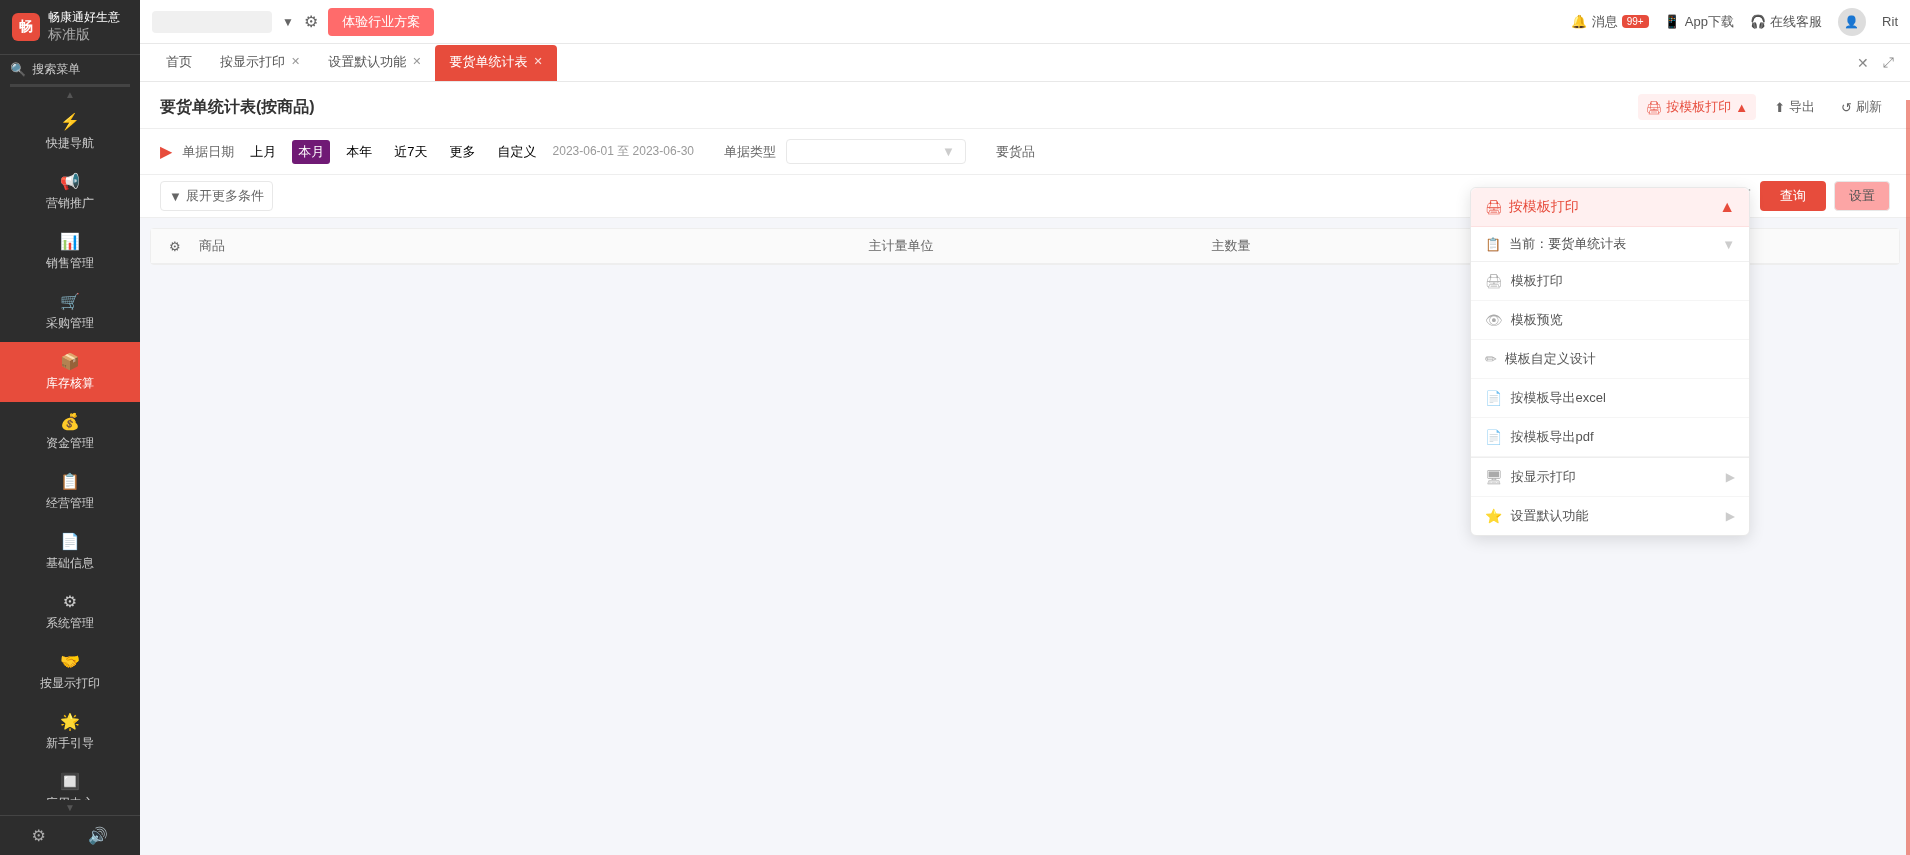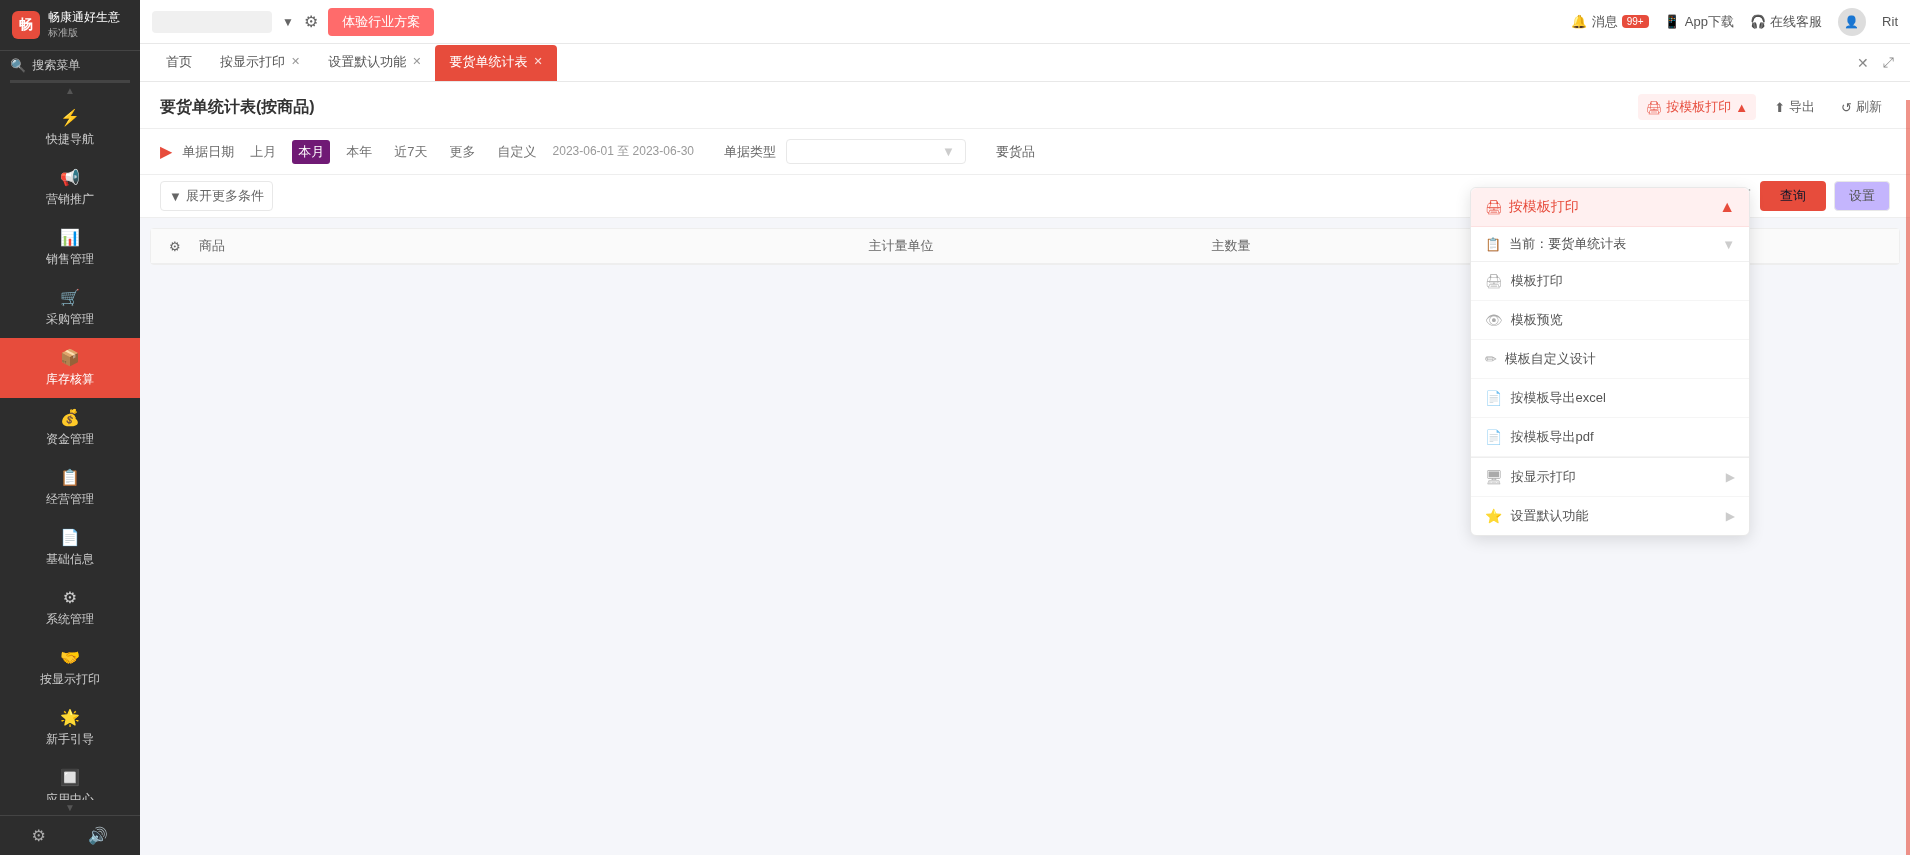--- a/index.html
+++ b/index.html
@@ -24,21 +24,21 @@
       gap: 8px;
     }
     .sidebar-logo-icon {
       width: 28px; height: 28px;
       background: #e74c3c;
       border-radius: 6px;
       display: flex; align-items: center; justify-content: center;
       color: white; font-size: 14px; font-weight: bold;
     }
     .sidebar-logo-text { font-size: 12px; color: #fff; line-height: 1.3; }
-    .sidebar-logo-sub { font-size: 10px; color: #aaa; }
+    .sidebar-logo-sub { font-size: 14px; color: #aaa; }
     .sidebar-nav { flex: 1; overflow-y: auto; }
     .sidebar-nav::-webkit-scrollbar { width: 3px; }
     .sidebar-nav::-webkit-scrollbar-thumb { background: #555; }
     .nav-item {
       display: flex; flex-direction: column; align-items: center;
       padding: 10px 6px;
       cursor: pointer; color: #ccc;
       font-size: 12px; gap: 4px;
       transition: background 0.2s;
     }
@@ -188,21 +188,21 @@
       padding: 4px 8px;
       border: 1px solid #e8e8e8;
       border-radius: 4px;
       background: #fff;
     }
     .filter-label { color: #666; font-size: 13px; white-space: nowrap; }
     .date-btn {
       background: none;
       border: none;
       font-size: 13px;
-      color: #737373;
+      color: #000000;
       cursor: pointer;
       padding: 3px 6px;
       border-radius: 3px;
     }
     .date-btn.active {
       background: #701a75;
       color: #fff;
     }
     .date-range { font-size: 12px; color: #999; }
     .select-field {
@@ -476,22 +476,22 @@
       <span class="filter-label" style="margin-left:20px;">要货品</span>
     </div>
 
     <div style="background:#fff; padding:6px 20px; border-bottom:1px solid #eee; display:flex; justify-content:center;">
       <button class="filter-expand-btn">
         <span>▼</span>
         <span>展开更多条件</span>
       </button>
       <div style="margin-left:auto; display:flex; gap:8px;">
         <span style="color:#aaa; font-size:16px; cursor:pointer;">···</span>
-        <button style="background:#e74c3c; color:#0f172a; border:none; border-radius:4px; padding:5px 20px; cursor:pointer; font-size:13px;">查询</button>
-        <button style="background:#c4b5fd; color:#555; border:1px solid #e8e8e8; border-radius:4px; padding:5px 14px; cursor:pointer; font-size:13px;">设置</button>
+        <button style="background:#e74c3c; color:#ffffff; border:none; border-radius:4px; padding:5px 20px; cursor:pointer; font-size:13px;">查询</button>
+        <button style="background:#fca5a5; color:#555; border:1px solid #e8e8e8; border-radius:4px; padding:5px 14px; cursor:pointer; font-size:13px;">设置</button>
       </div>
     </div>
 
     <div class="table-container">
       <div class="table-header-row">
         <div class="th th-settings">⚙</div>
         <div class="th th-product">商品</div>
         <div class="th th-unit">主计量单位</div>
         <div class="th th-qty">主数量</div>
         <div class="th th-amount">零售金额</div>

